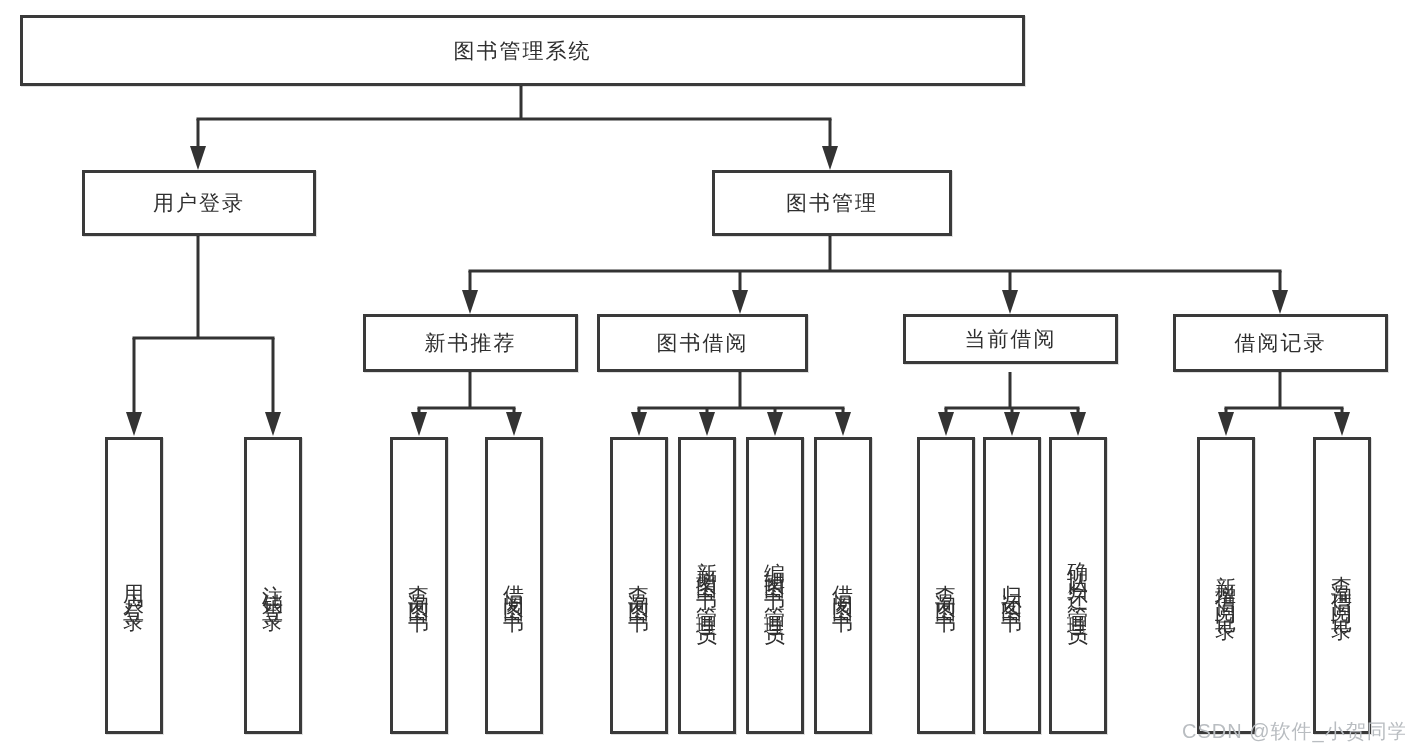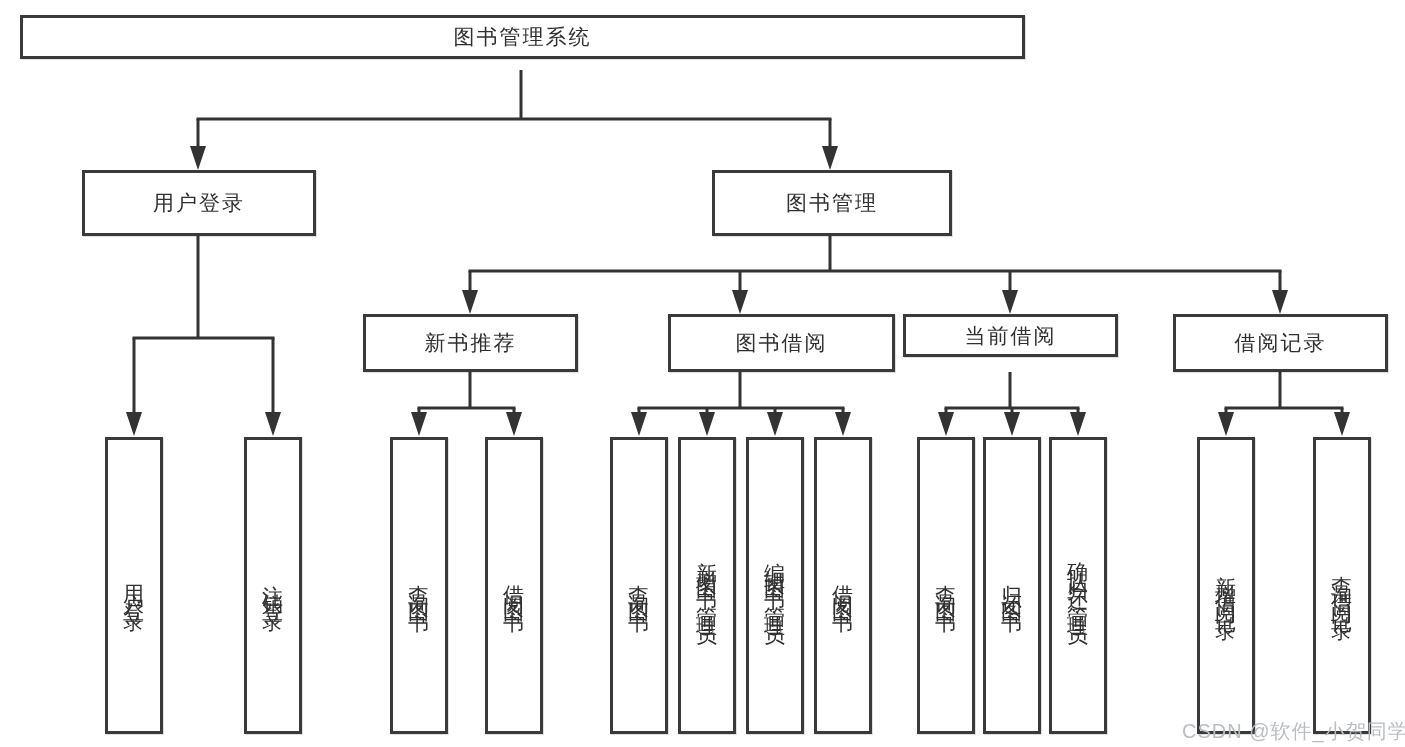--- a/index.html
+++ b/index.html
@@ -127,38 +127,38 @@
     <g>
       <line class="line" x1="1280" y1="372" x2="1280" y2="408"></line>
       <line class="line" x1="1224.5" y1="408" x2="1343.5" y2="408"></line>
       <line class="line" x1="1226" y1="408" x2="1226" y2="414"></line>
       <path class="arrow" d="M1218 412 L1234 412 L1226 436 Z"></path>
       <line class="line" x1="1342" y1="408" x2="1342" y2="414"></line>
       <path class="arrow" d="M1334 412 L1350 412 L1342 436 Z"></path>
     </g>
   </svg>
 
-  <div class="node h" style="left:20px; top:15px; width:1005px; height:44px;">
+  <div class="node h" style="left:20px; top:15px; width:1005px; height:71px;">
     <span>图书管理系统</span>
   </div>
 
   <div class="node h" style="left:82px; top:170px; width:234px; height:66px;">
     <span>用户登录</span>
   </div>
   <div class="node h" style="left:712px; top:170px; width:240px; height:66px;">
     <span>图书管理</span>
   </div>
 
   <div class="node h" style="left:363px; top:314px; width:215px; height:58px;">
     <span>新书推荐</span>
   </div>
-  <div class="node h" style="left:668px; top:314px; width:227px; height:58px;">
+  <div class="node h" style="left:597px; top:314px; width:211px; height:58px;">
     <span>图书借阅</span>
   </div>
-  <div class="node h" style="left:903px; top:314px; width:215px; height:43px;">
+  <div class="node h" style="left:903px; top:314px; width:215px; height:50px;">
     <span>当前借阅</span>
   </div>
   <div class="node h" style="left:1173px; top:314px; width:215px; height:58px;">
     <span>借阅记录</span>
   </div>
 
   <div class="node v" style="left:105px; top:437px; width:58px; height:297px;">
     <span>用户登录</span>
   </div>
   <div class="node v" style="left:244px; top:437px; width:58px; height:297px;">

